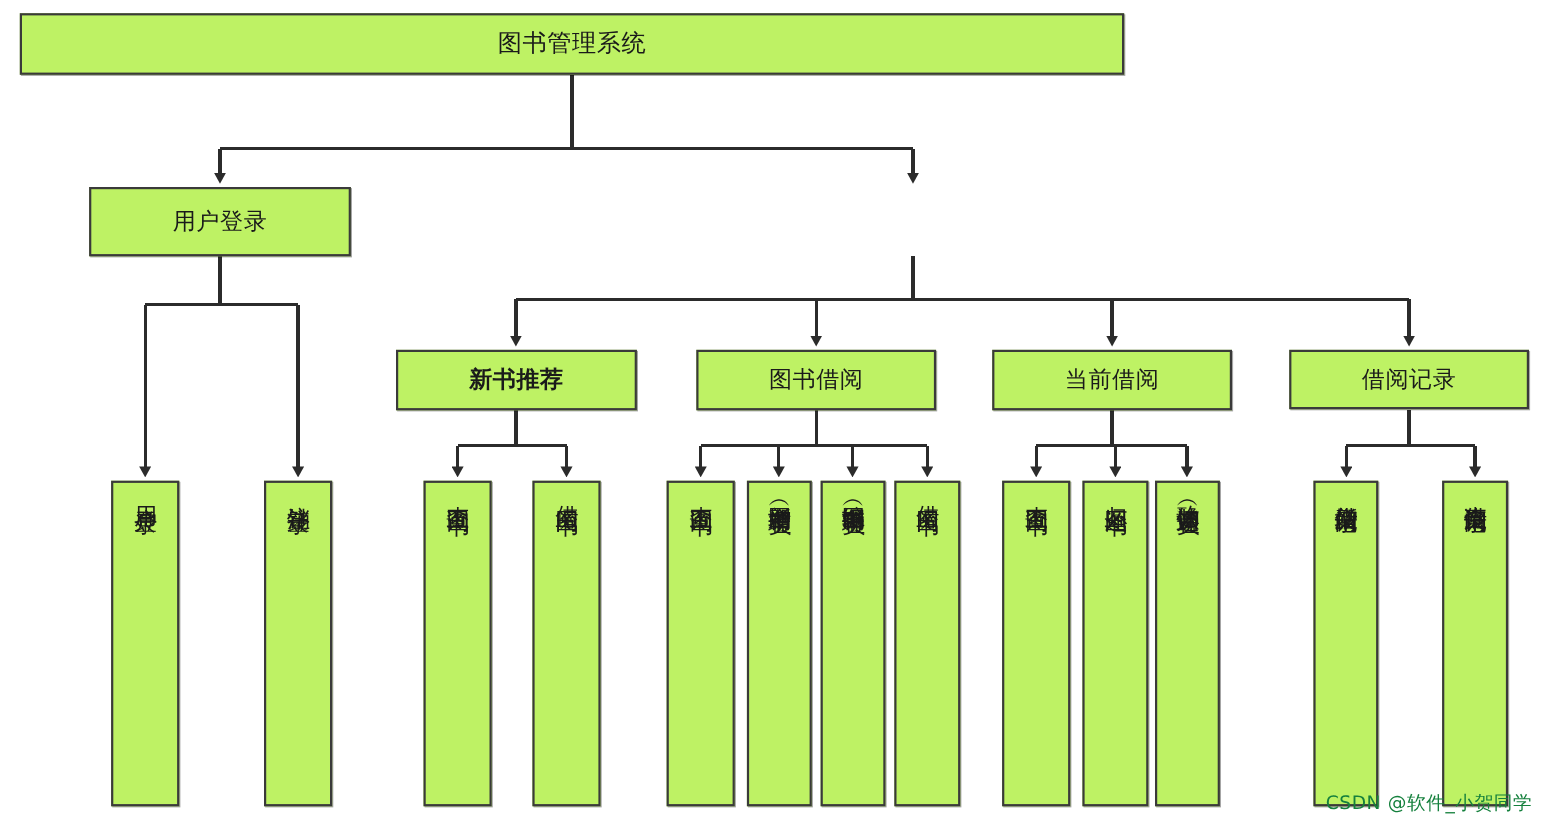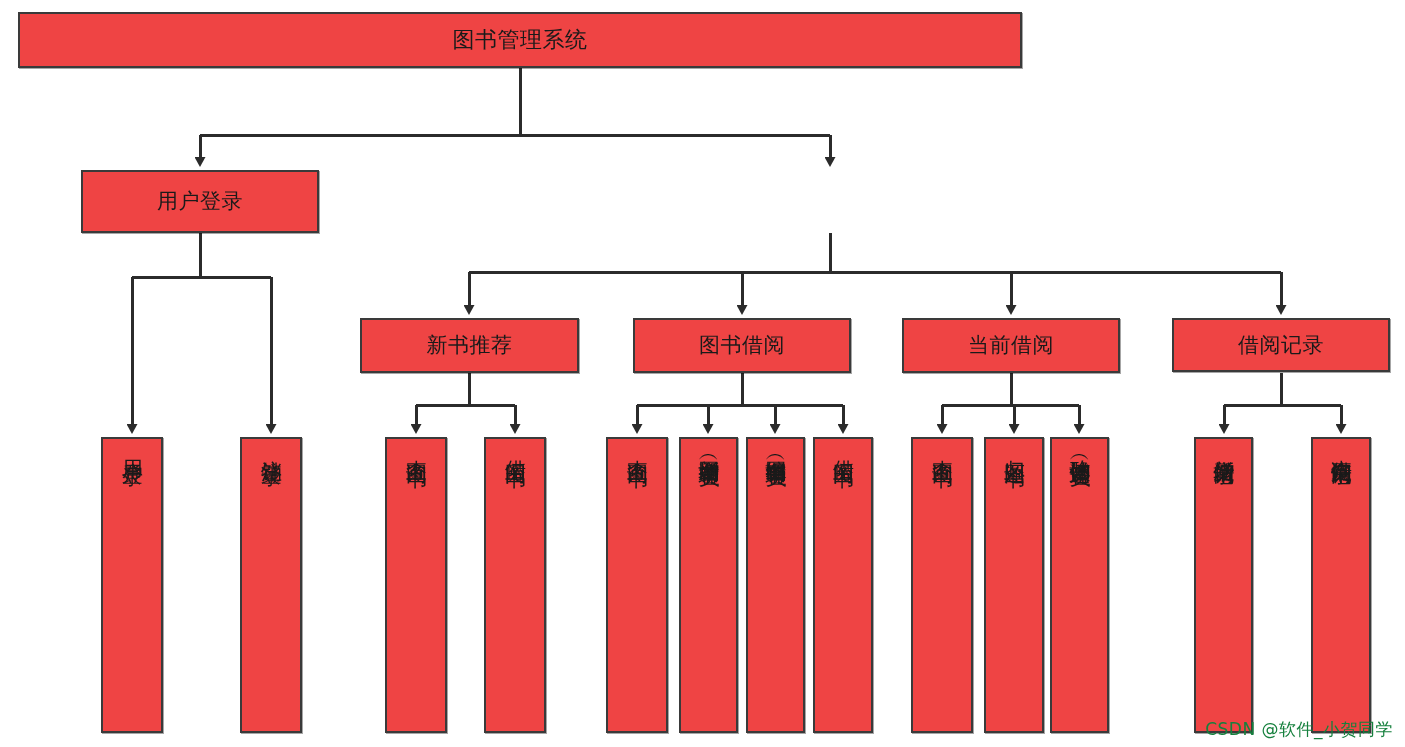--- a/index.html
+++ b/index.html
@@ -23,21 +23,21 @@
     position: absolute;
     left: 0;
     top: 0;
     width: 1405px;
     height: 747px;
     pointer-events: none;
   }
   .node {
     position: absolute;
     box-sizing: border-box;
-    background: #ef4444;
+    background: #bef264;
     border: 2px solid #3a3a3a;
     box-shadow: 1px 1px 0 0 rgba(0,0,0,0.35);
     display: flex;
     align-items: center;
     justify-content: center;
     color: #1a1a1a;
   }
   .node .lbl {
     display: block;
     text-align: center;
@@ -136,21 +136,21 @@
   </svg>
 
   <div class="node horiz" id="node-root" style="left:18px; top:12px; width:1004px; height:56px;">
     <span class="lbl">图书管理系统</span>
   </div>
 
   <div class="node horiz" style="left:81px; top:170px; width:238px; height:63px;">
     <span class="lbl">用户登录</span>
   </div>
 
-  <div class="node horiz" style="left:360px; top:318px; width:219px; height:55px;">
+  <div class="node horiz" style="left:360px; top:318px; width:219px; height:55px;font-weight:bold;">
     <span class="lbl">新书推荐</span>
   </div>
   <div class="node horiz" style="left:633px; top:318px; width:218px; height:55px;">
     <span class="lbl">图书借阅</span>
   </div>
   <div class="node horiz" style="left:902px; top:318px; width:218px; height:55px;align-items:center;">
     <span class="lbl">当前借阅</span>
   </div>
   <div class="node horiz" style="left:1172px; top:318px; width:218px; height:54px;">
     <span class="lbl">借阅记录</span>

